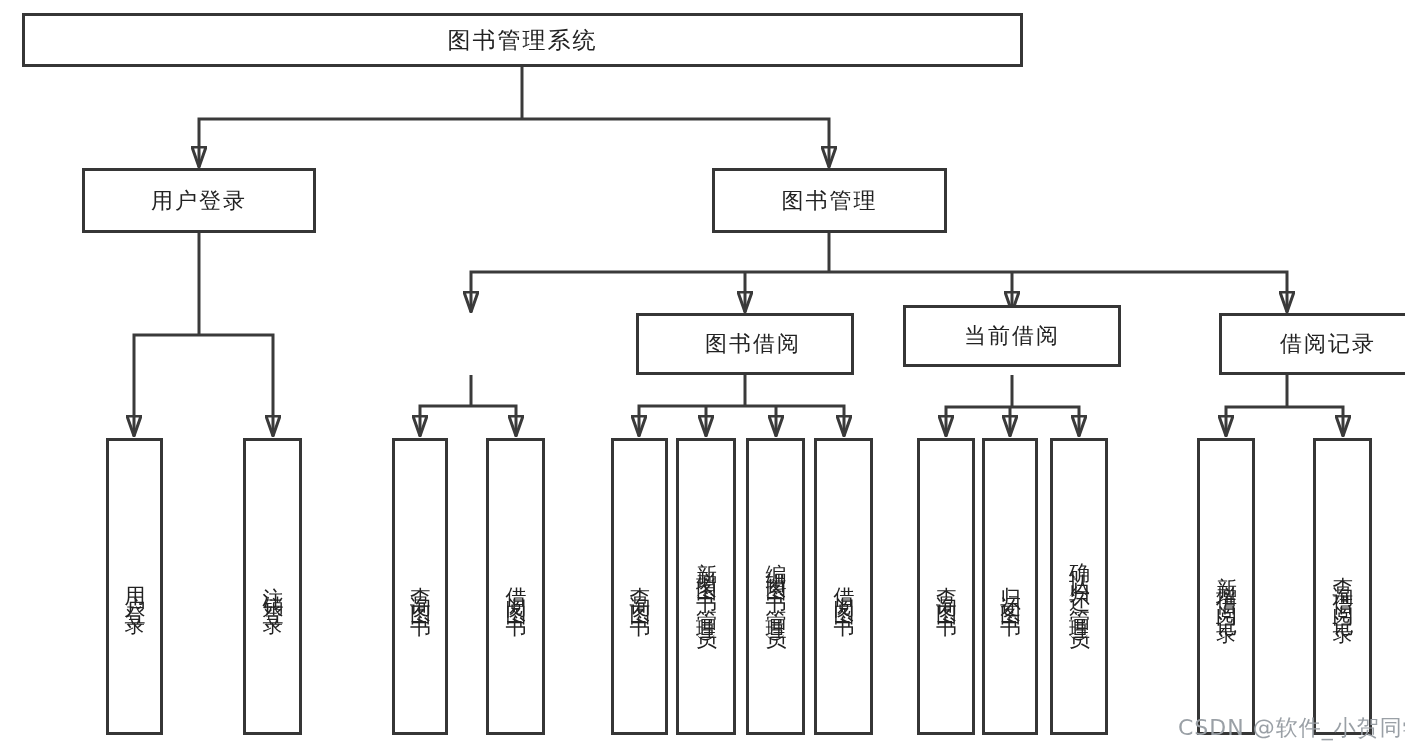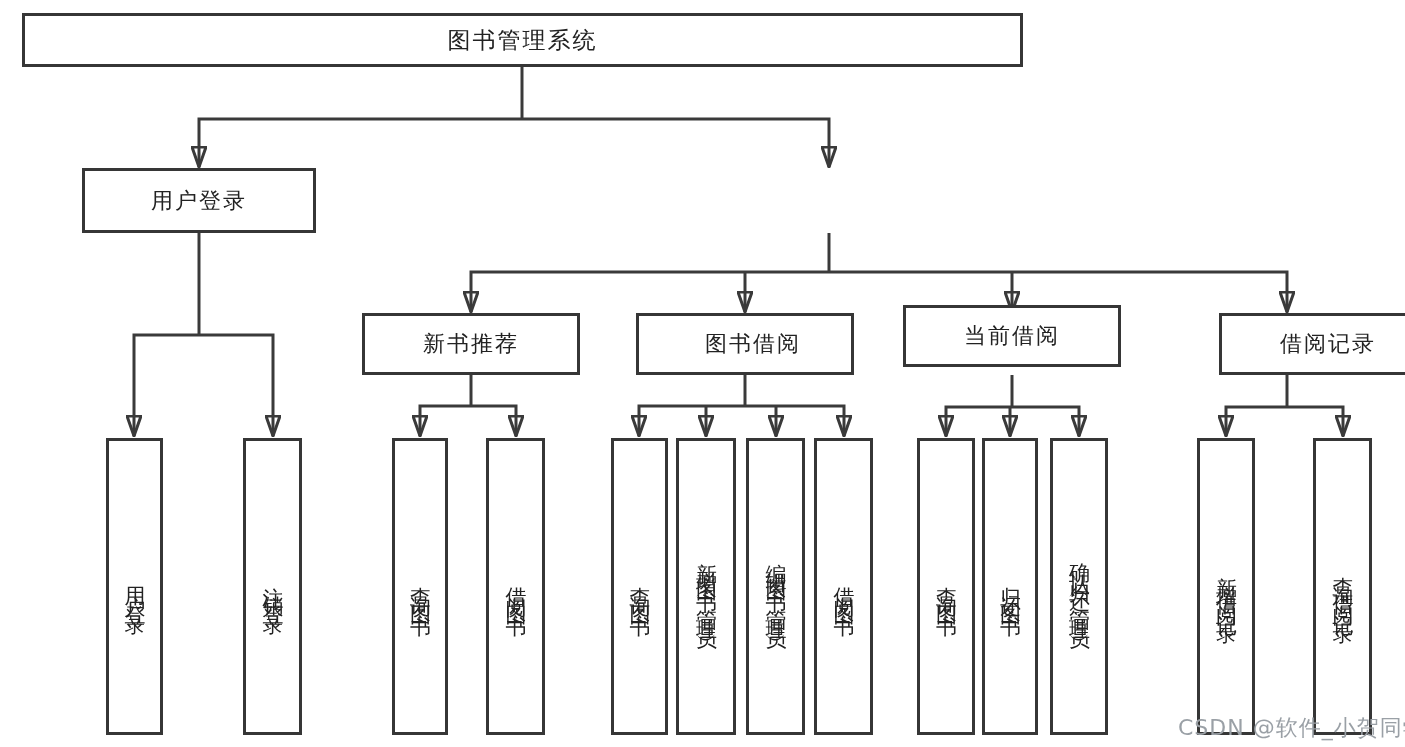--- a/index.html
+++ b/index.html
@@ -116,24 +116,24 @@
     </g>
   </svg>
 
   <div class="node hbox root-box" style="left:22px; top:13px; width:1001px; height:54px;">
     <span>图书管理系统</span>
   </div>
 
   <div class="node hbox" style="left:82px; top:168px; width:234px; height:65px;">
     <span>用户登录</span>
   </div>
+  <div class="node hbox" style="left:712px; top:168px; width:235px; height:65px;">
+    <span>图书管理</span>
+  </div>
 
-  <div class="node hbox" style="left:362px; top:313px; width:218px; height:62px;">
-    <span>新书推荐</span>
-  </div>
   <div class="node hbox" style="left:636px; top:313px; width:218px; height:62px;padding-left:16px;">
     <span>图书借阅</span>
   </div>
   <div class="node hbox" style="left:903px; top:305px; width:218px; height:62px;">
     <span>当前借阅</span>
   </div>
   <div class="node hbox" style="left:1178px; top:313px; width:218px; height:62px;margin-left:41px;">
     <span>借阅记录</span>
   </div>
 

